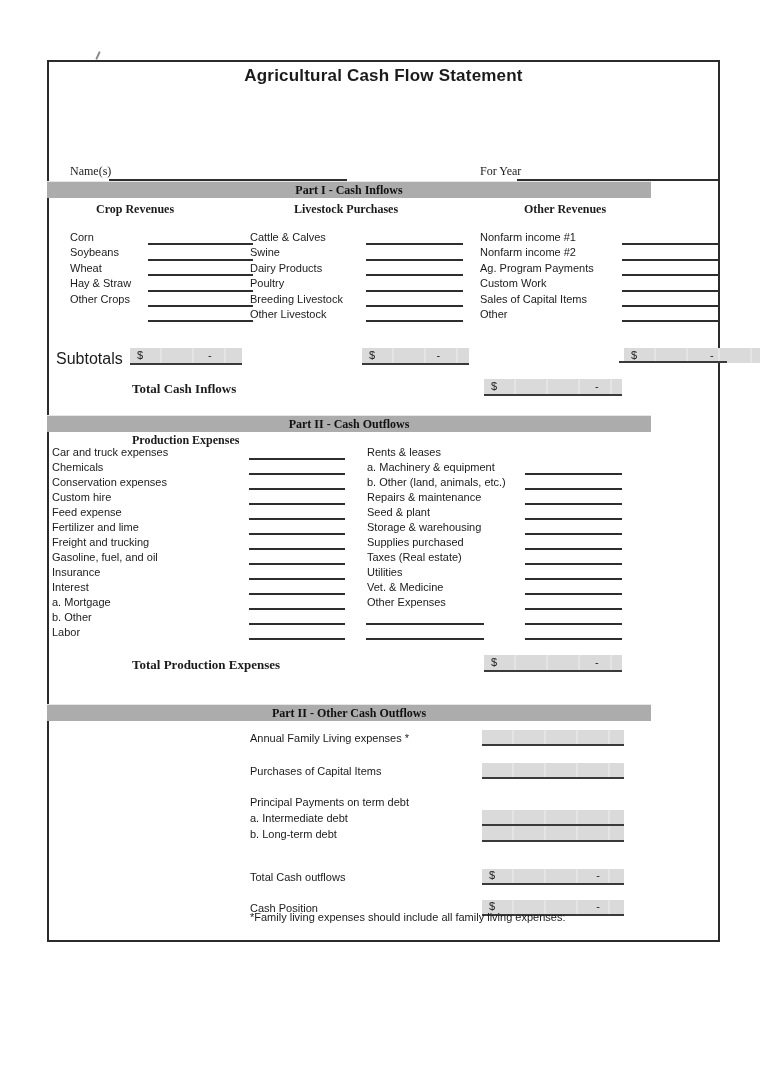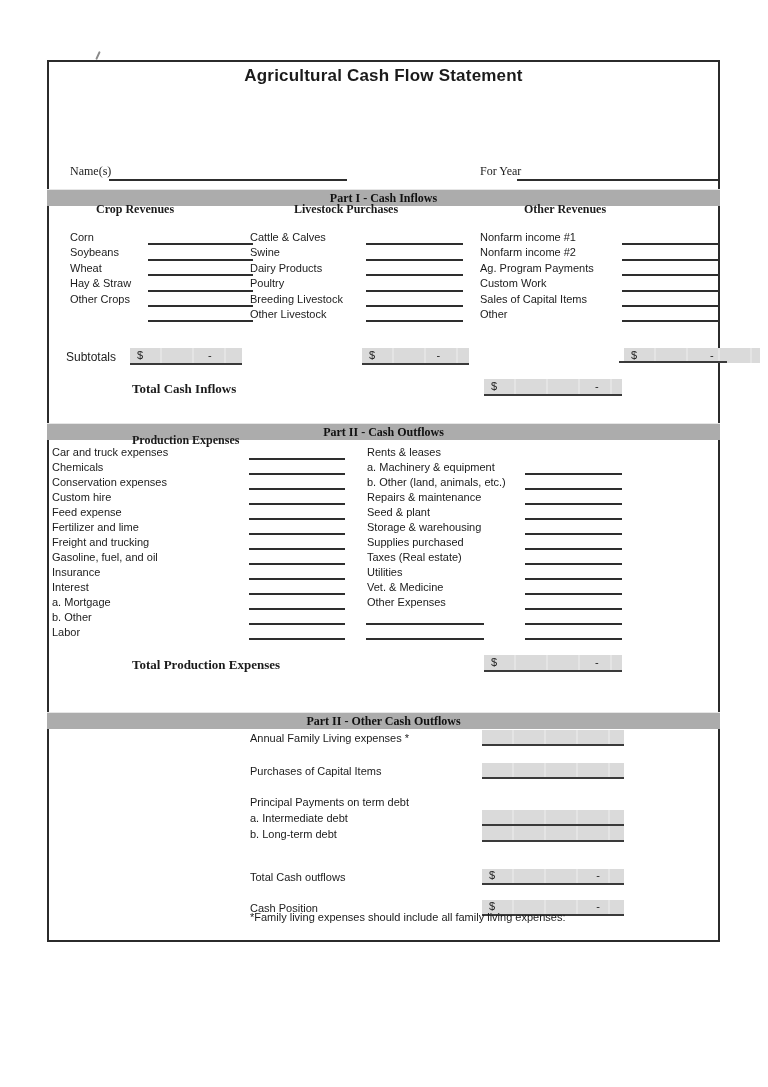--- a/index.html
+++ b/index.html
@@ -20,23 +20,23 @@
     position:absolute;left:0;top:4px;width:100%;text-align:center;
     font-size:17px;font-weight:bold;letter-spacing:.2px;
   }
   
   .name-label{position:absolute;left:21px;top:102px;font-family:"Liberation Serif",serif;font-size:12px;}
   .name-line{position:absolute;left:60px;top:99px;width:238px;height:18px;border-bottom:2px solid #2e2e2e;}
   .year-label{position:absolute;left:431px;top:102px;font-family:"Liberation Serif",serif;font-size:12px;}
   .year-line{position:absolute;left:468px;top:99px;width:201px;height:18px;border-bottom:2px solid #2e2e2e;}
   
   .band{
-    position:absolute;left:-2px;width:673px;height:16px;background:#acacac;
+    position:absolute;left:-2px;width:604px;height:16px;background:#acacac;
     text-align:center;font-family:"Liberation Serif",serif;font-weight:bold;font-size:12px;
-    line-height:16px;color:#111;border-top:1px solid #e6e6e6;margin-top:8px;
+    line-height:16px;color:#111;border-top:1px solid #e6e6e6;
   }
   .band1{top:119px;} .band2{top:353px;} .band3{top:642px;}
   
   .colhdr{font-family:"Liberation Serif",serif;font-weight:bold;font-size:12px;position:absolute;top:140px;margin-left:44px;}
   .hdr1{left:3px;} .hdr2{left:201px;} .hdr3{left:431px;}
   .p1rows{position:absolute;top:168px;}
   .p1c1{left:21px;width:230px;} .p1c2{left:201px;width:260px;} .p1c3{left:431px;width:240px;}
   .frow{position:relative;height:15.4px;}
   .frow .lbl{position:absolute;left:0;top:1px;font-size:11px;white-space:nowrap;}
   .frow .wline{position:absolute;bottom:0;height:0;border-bottom:2px solid #2e2e2e;}
@@ -44,21 +44,21 @@
   .p1c2 .wline{left:116px;width:97px;}
   .p1c3 .wline{left:142px;width:98px;}
   
   .moneybox{
     position:absolute;height:15px;
     background:repeating-linear-gradient(90deg,#dadada 0 30px,#e4e4e4 30px 32px);
     border-bottom:2px solid #3a3a3a;font-size:11px;
   }
   .moneybox .cur{position:absolute;left:7px;top:1px;}
   .moneybox .dash{position:absolute;top:1px;}
-  .subrow-label{position:absolute;left:17px;top:288px;font-size:12px;}
+  .subrow-label{position:absolute;left:7px;top:288px;font-size:16px;}
   .sb1{left:81px;top:286px;width:112px;} .sb1 .dash{right:27%;}
   .sb2{left:313px;top:286px;width:107px;} .sb2 .dash{right:27%;}
   .sb3{left:575px;top:286px;width:136px;border-bottom:none;} .sb3 .dash{right:34%;}
   .sb3-under{position:absolute;left:570px;top:299px;width:108px;border-bottom:2px solid #3a3a3a;}
   .total-label{position:absolute;font-family:"Liberation Serif",serif;font-weight:bold;font-size:13px;}
   .tl1{left:83px;top:319px;} .tl2{left:83px;top:595px;}
   .tb{left:435px;width:138px;} .tb .dash{right:17%;}
   .tb1{top:317px;} .tb2{top:593px;}
   
   .pe-hdr{position:absolute;left:83px;top:371px;font-family:"Liberation Serif",serif;font-weight:bold;font-size:12px;}

